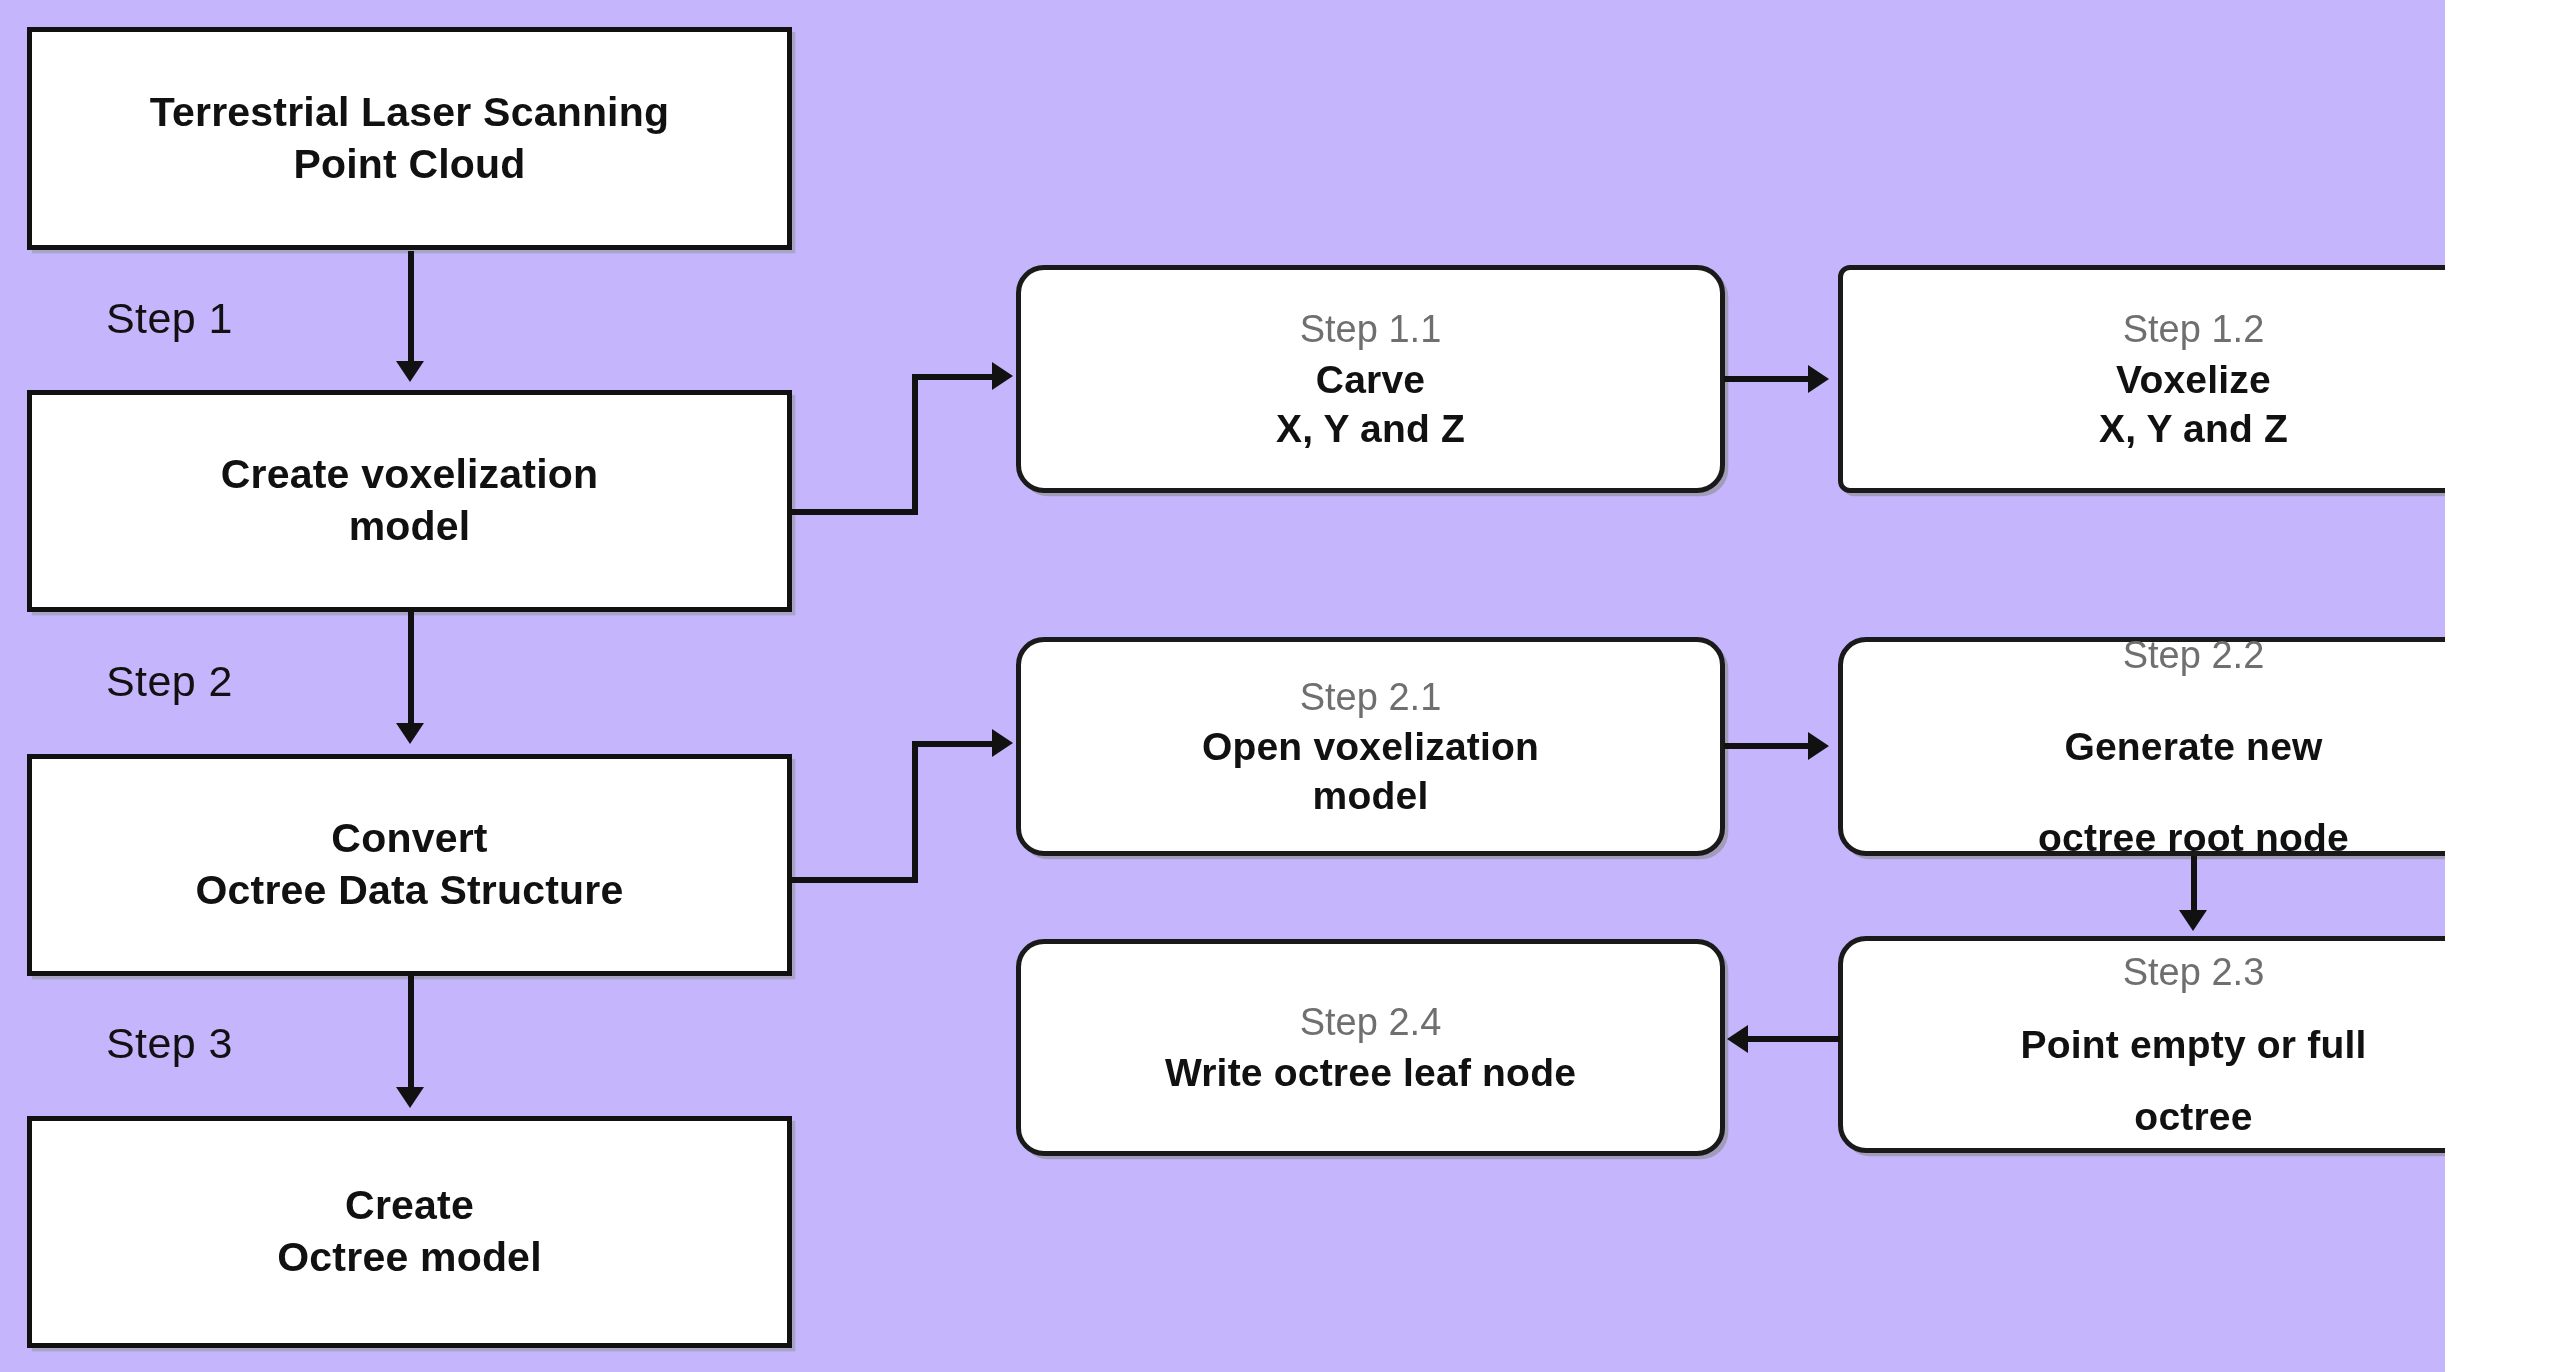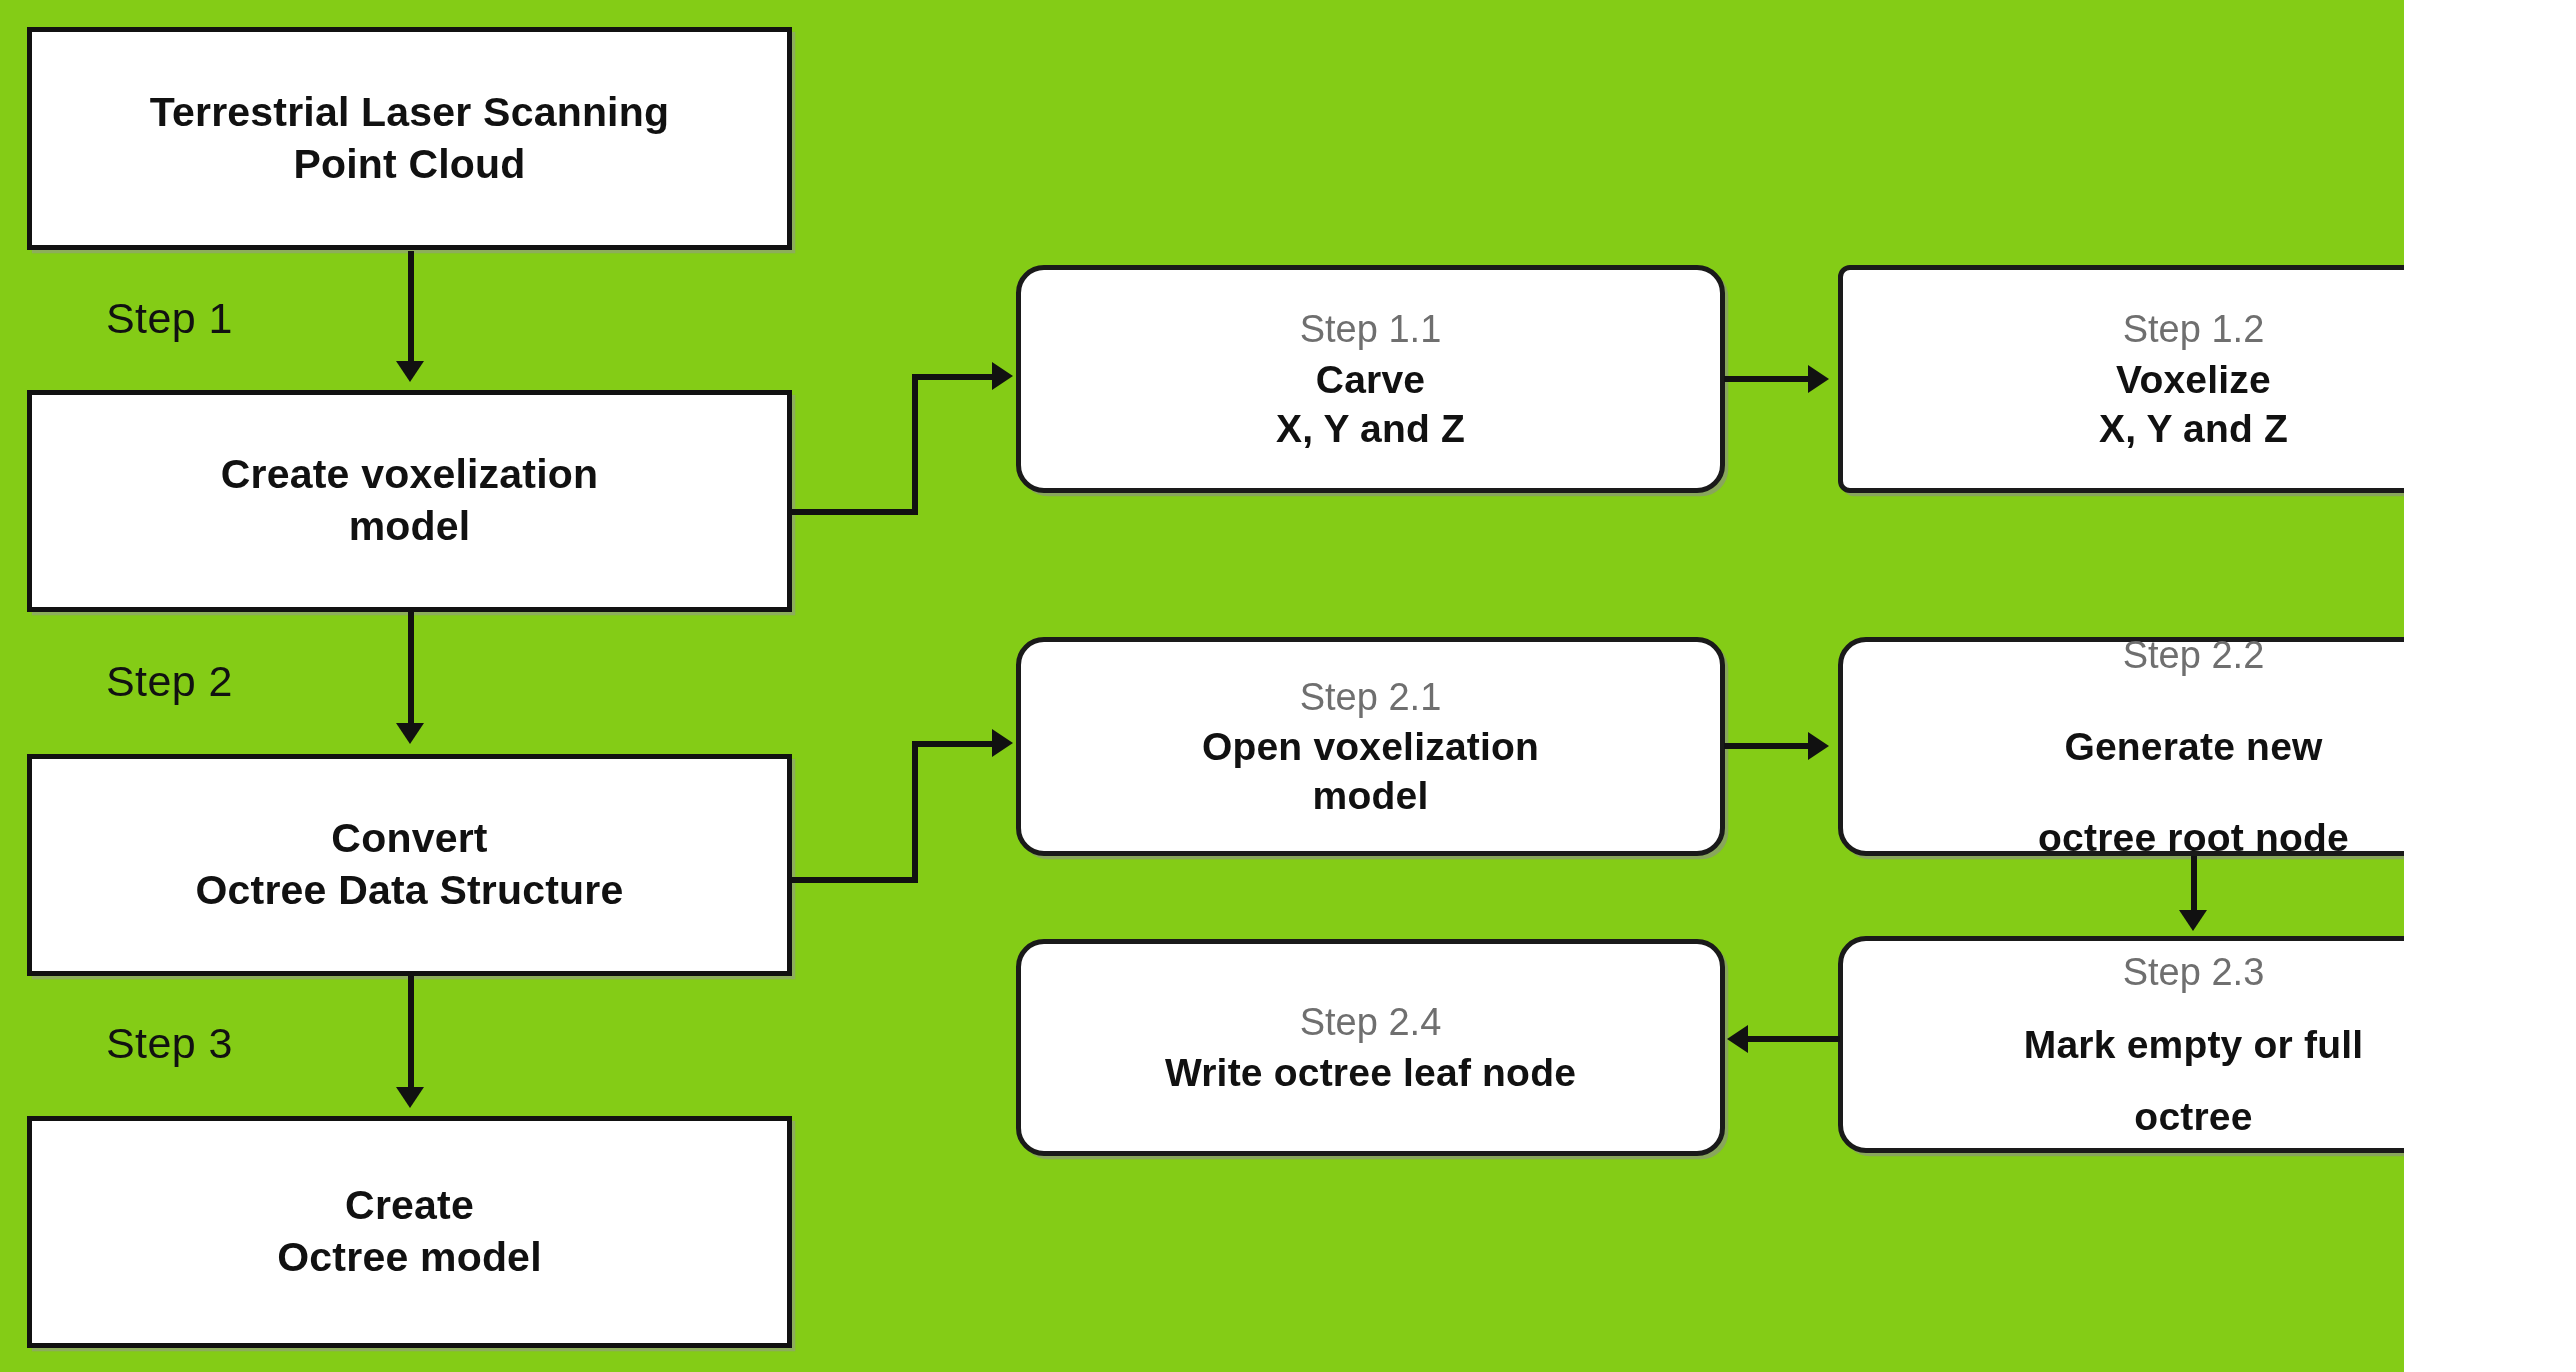--- a/index.html
+++ b/index.html
@@ -9,22 +9,23 @@
     background: #ffffff;
   }
   body {
     font-family: "Liberation Sans", sans-serif;
     -webkit-font-smoothing: antialiased;
   }
   #canvas {
     position: relative;
     width: 2404px;
     height: 1373px;
-    background: #84cc16;
+    background: #c4b5fd;
     overflow: hidden;
+    padding-left: 41px;
   }
 
   
   .node {
     position: absolute;
     box-sizing: border-box;
     background: #ffffff;
     display: flex;
     flex-direction: column;
     align-items: center;
@@ -173,21 +174,21 @@
   </div>
 
   <div class="node rounded" style="left:1838px; top:637px; width:711px; height:219px;gap:42px;">
     <span class="step-caption">Step 2.2</span>
     <span class="node-line">Generate new</span>
     <span class="node-line">octree root node</span>
   </div>
 
   <div class="node rounded" style="left:1838px; top:936px; width:711px; height:217px;gap:23px;">
     <span class="step-caption">Step 2.3</span>
-    <span class="node-line">Mark empty or full</span>
+    <span class="node-line">Point empty or full</span>
     <span class="node-line">octree</span>
   </div>
 
   <div class="node rounded" style="left:1016px; top:939px; width:709px; height:217px;">
     <span class="step-caption">Step 2.4</span>
     <span class="node-line">Write octree leaf node</span>
   </div>
 
   <div class="conn h" style="left:792px; top:877px; width:126px;"></div>
   <div class="conn v" style="left:912px; top:741px; height:141px;"></div>

